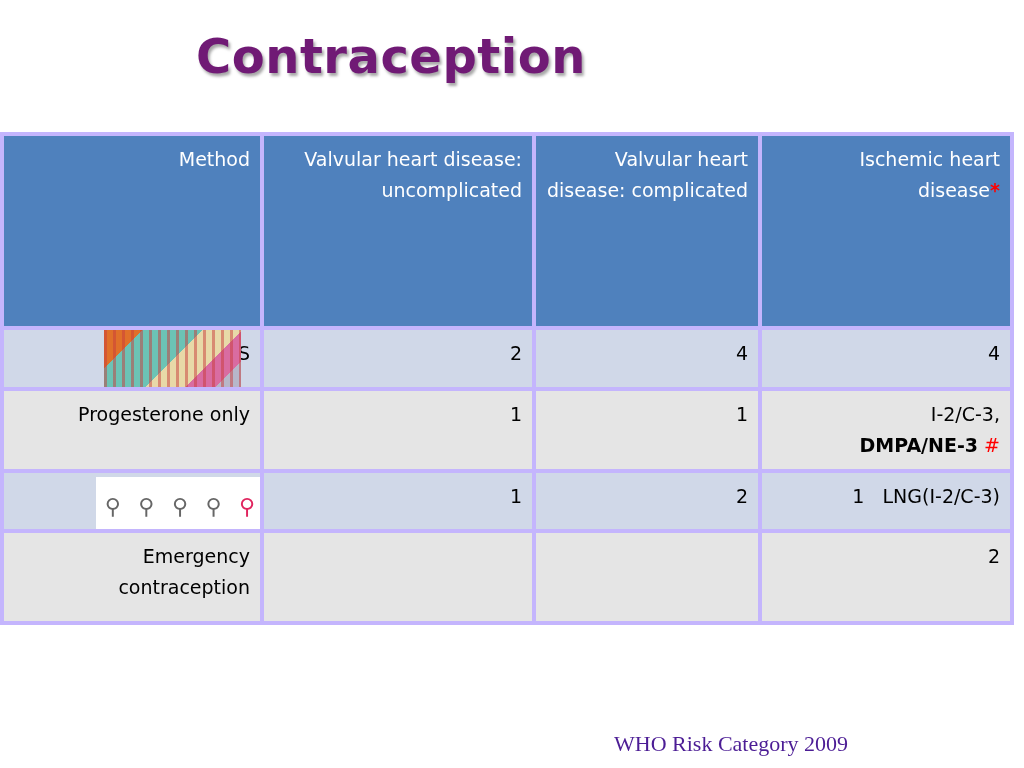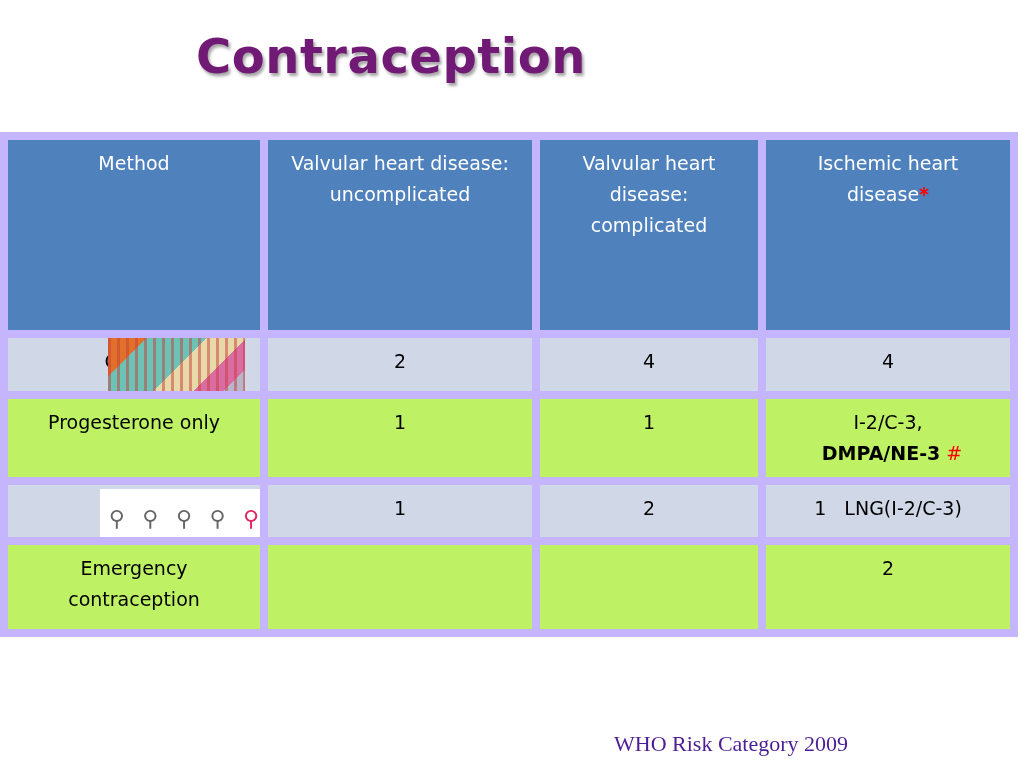--- a/index.html
+++ b/index.html
@@ -15,31 +15,31 @@
       font-weight: bold; font-size: 48px; color: #701a75;
       text-shadow: 2px 3px 3px rgba(0,0,0,0.35);
       letter-spacing: 0.5px;
     }
     table.risk-table {
       position: absolute; left: 0; top: 132px;
       width: 1010px; border-collapse: collapse; table-layout: fixed;
       font-family: "DejaVu Sans", sans-serif; font-size: 19px; color: #000;
     }
     .risk-table th, .risk-table td {
-      border: 8px solid #c4b5fd;
-      vertical-align: top; text-align: center;
+      border: 4px solid #c4b5fd;
+      vertical-align: top; text-align: right;
       padding: 8px 10px; line-height: 31px;
       font-weight: normal;
       overflow: hidden;
     }
     .risk-table th {
       background: #4f81bd; color: #ffffff; height: 174px;
     }
     .risk-table tr.odd td { background: #d0d8e8; }
-    .risk-table tr.even td { background: #bef264; }
+    .risk-table tr.even td { background: #e5e5e5; }
     .red { color: #ff0000; }
     .bold { font-weight: bold; }
     .cell-with-img { position: relative; }
     .pill-pack {
       position: absolute; left: 100px; top: -1px; width: 137px; height: 63px;
       background:
         repeating-linear-gradient(90deg, rgba(200,60,60,0.5) 0 3px, transparent 3px 9px),
         linear-gradient(135deg, #e0702a 0 20%, #6cc3b5 20% 50%, #e8d9a8 50% 70%, #d96ca1 70% 85%, #b7b7c9 85% 100%);
     }
     .iud-strip {

